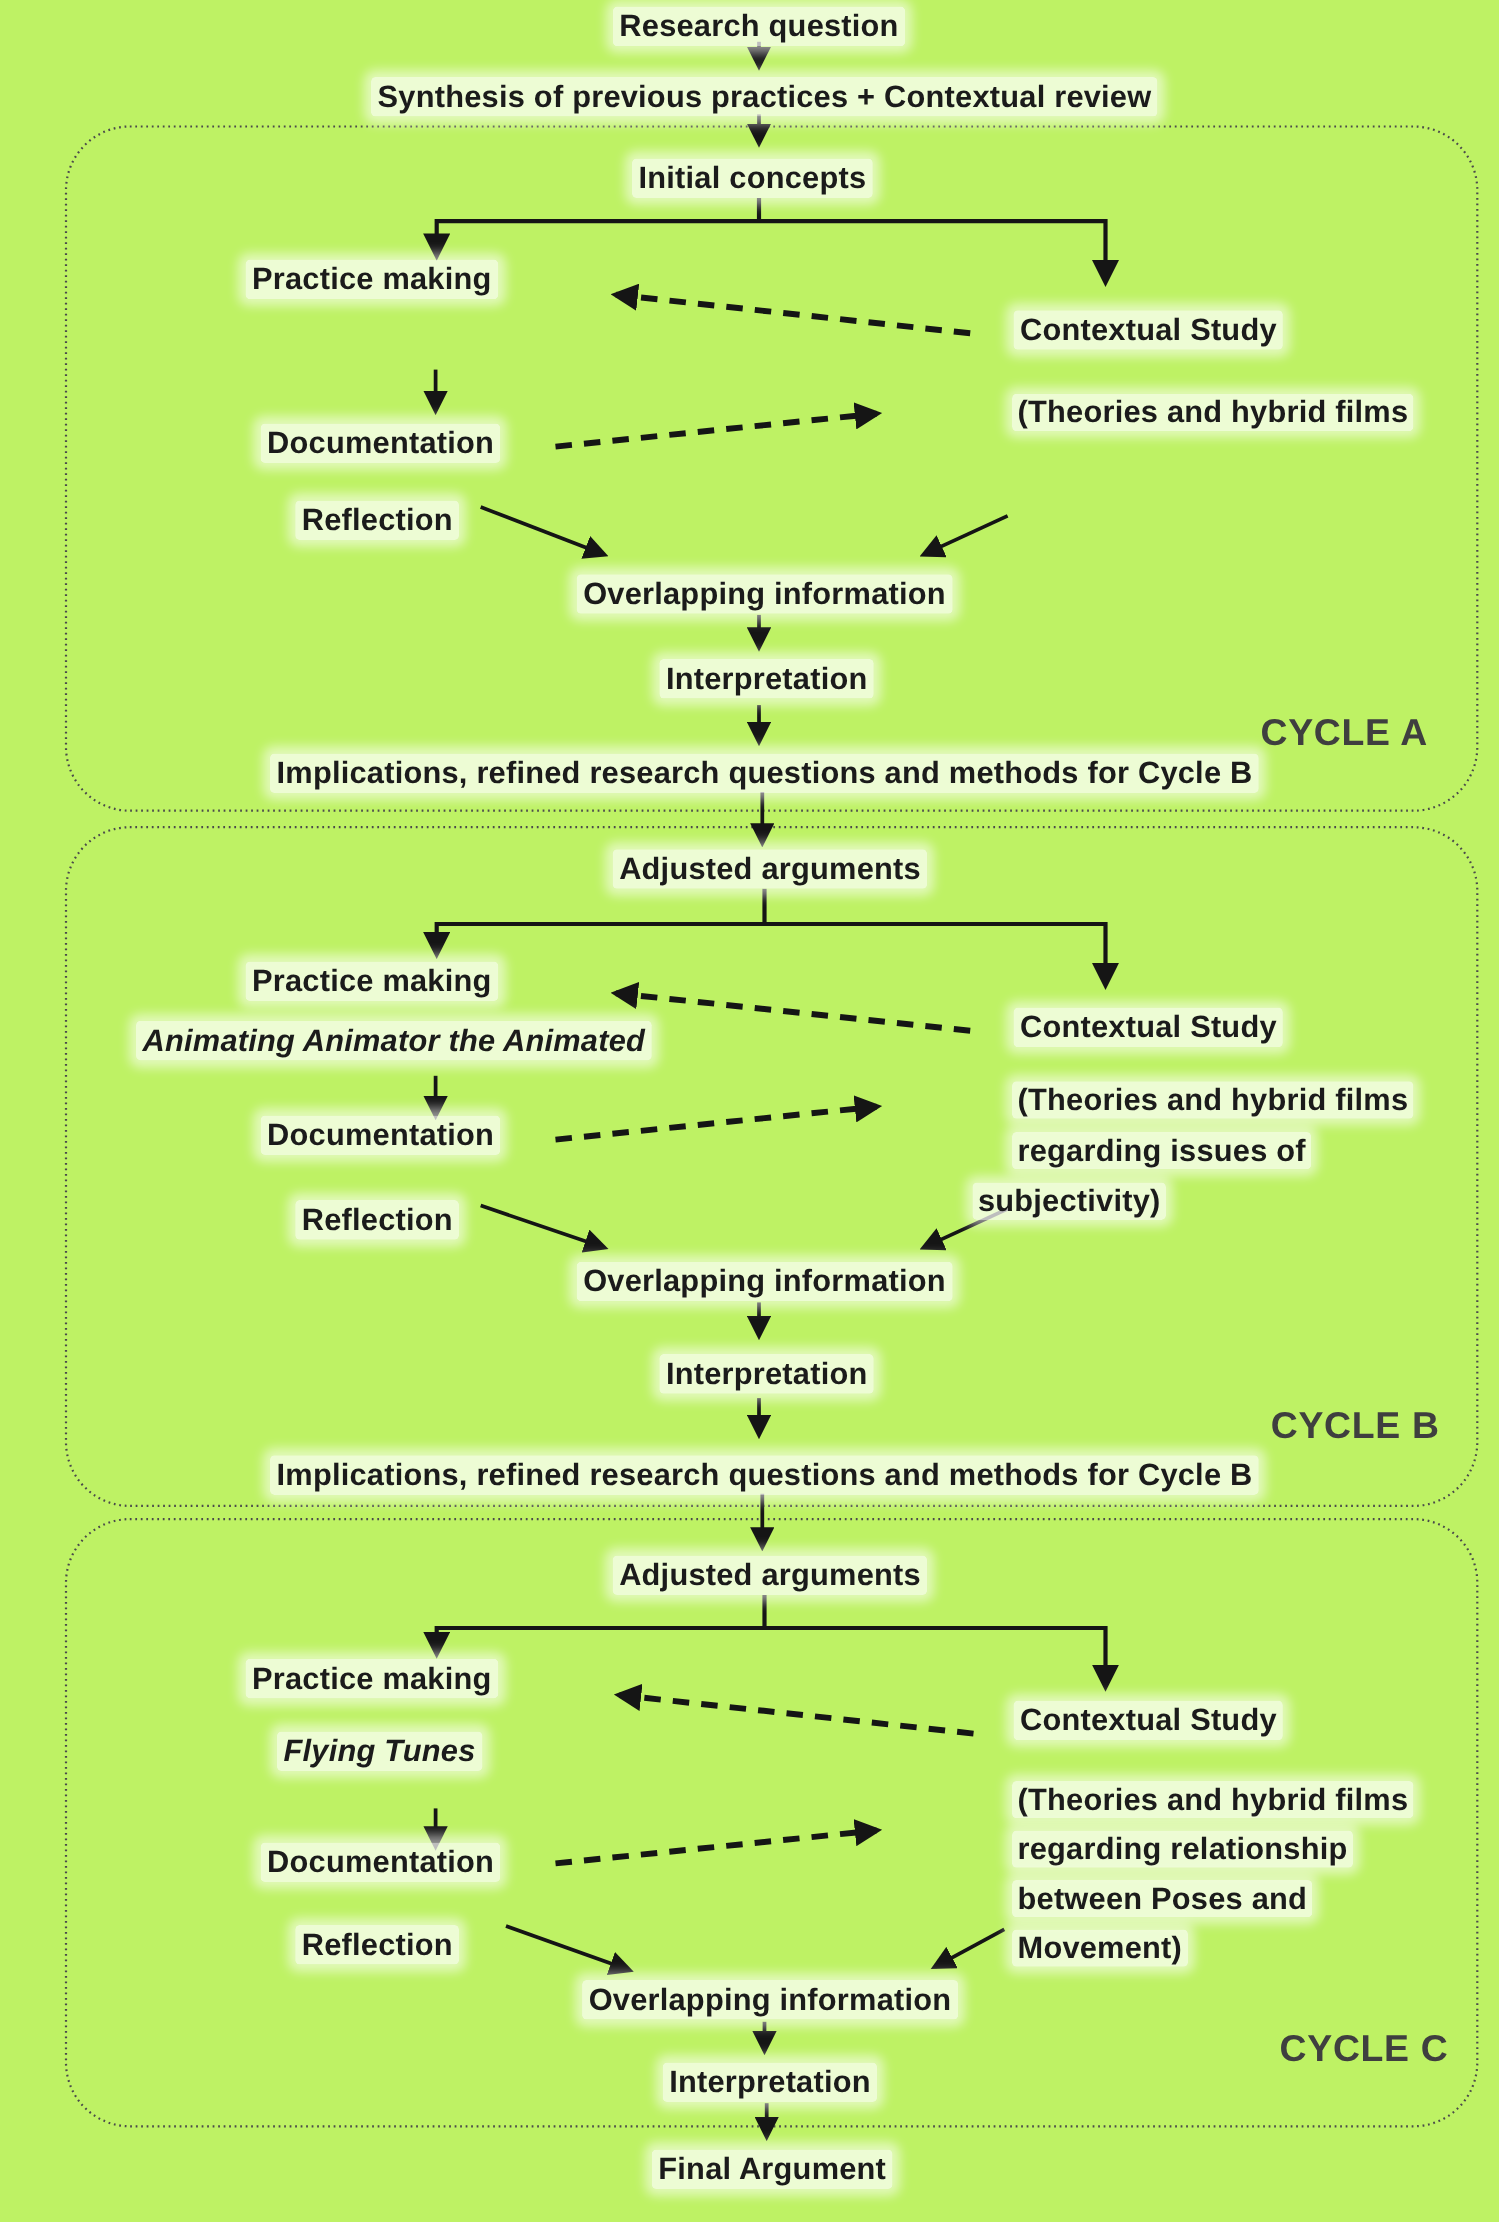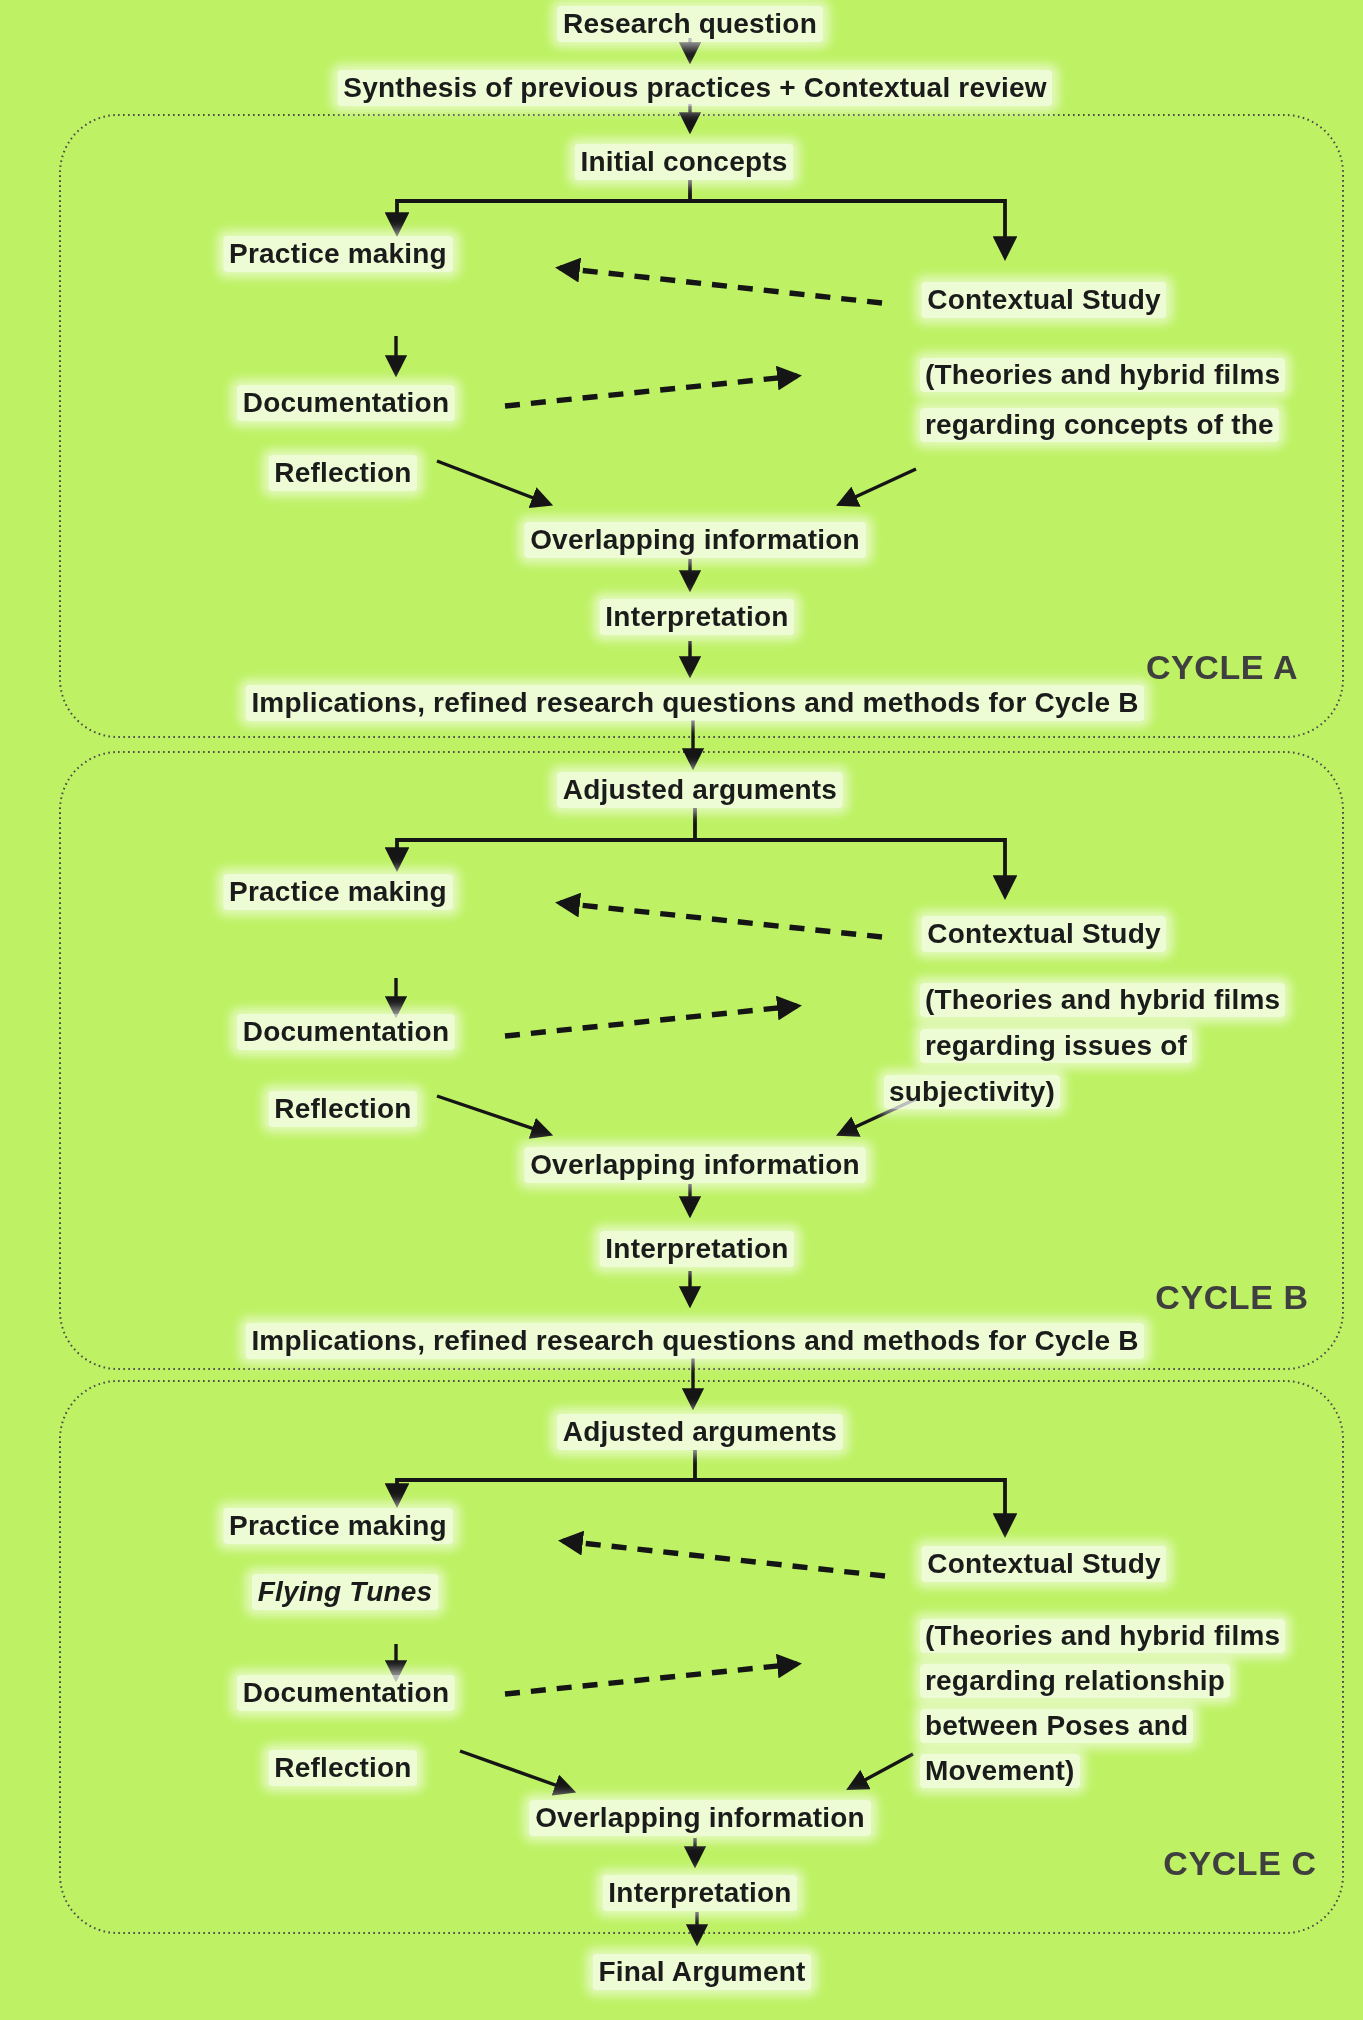--- a/index.html
+++ b/index.html
@@ -93,28 +93,28 @@
 
   <div class="lbl" style="left:690px;top:24px">Research question</div>
   <div class="lbl" style="left:695px;top:88px">Synthesis of previous practices + Contextual review</div>
 
   <div class="lbl" style="left:684px;top:162px">Initial concepts</div>
   <div class="lbl" style="left:338px;top:254px">Practice making</div>
   <div class="lbl" style="left:346px;top:403px">Documentation</div>
   <div class="lbl" style="left:343px;top:473px">Reflection</div>
   <div class="lbl" style="left:1044px;top:300px">Contextual Study</div>
   <div class="note" style="left:920px;top:375px">(Theories and hybrid films</div>
-  <div class="note" style="left:920px;top:425px">regarding concepts of the</div>
   <div class="lbl" style="left:695px;top:540px">Overlapping information</div>
   <div class="lbl" style="left:697px;top:617px">Interpretation</div>
   <div class="lbl tag" style="left:1222px;top:667px">CYCLE A</div>
   <div class="lbl" style="left:695px;top:703px">Implications, refined research questions and methods for Cycle B</div>
 
   <div class="lbl" style="left:700px;top:790px">Adjusted arguments</div>
   <div class="lbl" style="left:338px;top:892px">Practice making</div>
+  <div class="lbl title" style="left:358px;top:946px">Animating Animator the Animated</div>
   <div class="lbl" style="left:346px;top:1032px">Documentation</div>
   <div class="lbl" style="left:343px;top:1109px">Reflection</div>
   <div class="lbl" style="left:1044px;top:934px">Contextual Study</div>
   <div class="note" style="left:920px;top:1000px">(Theories and hybrid films</div>
   <div class="note" style="left:920px;top:1046px">regarding issues of</div>
   <div class="note" style="left:884px;top:1092px">subjectivity)</div>
   <div class="lbl" style="left:695px;top:1165px">Overlapping information</div>
   <div class="lbl" style="left:697px;top:1249px">Interpretation</div>
   <div class="lbl tag" style="left:1232px;top:1297px">CYCLE B</div>
   <div class="lbl" style="left:695px;top:1341px">Implications, refined research questions and methods for Cycle B</div>

